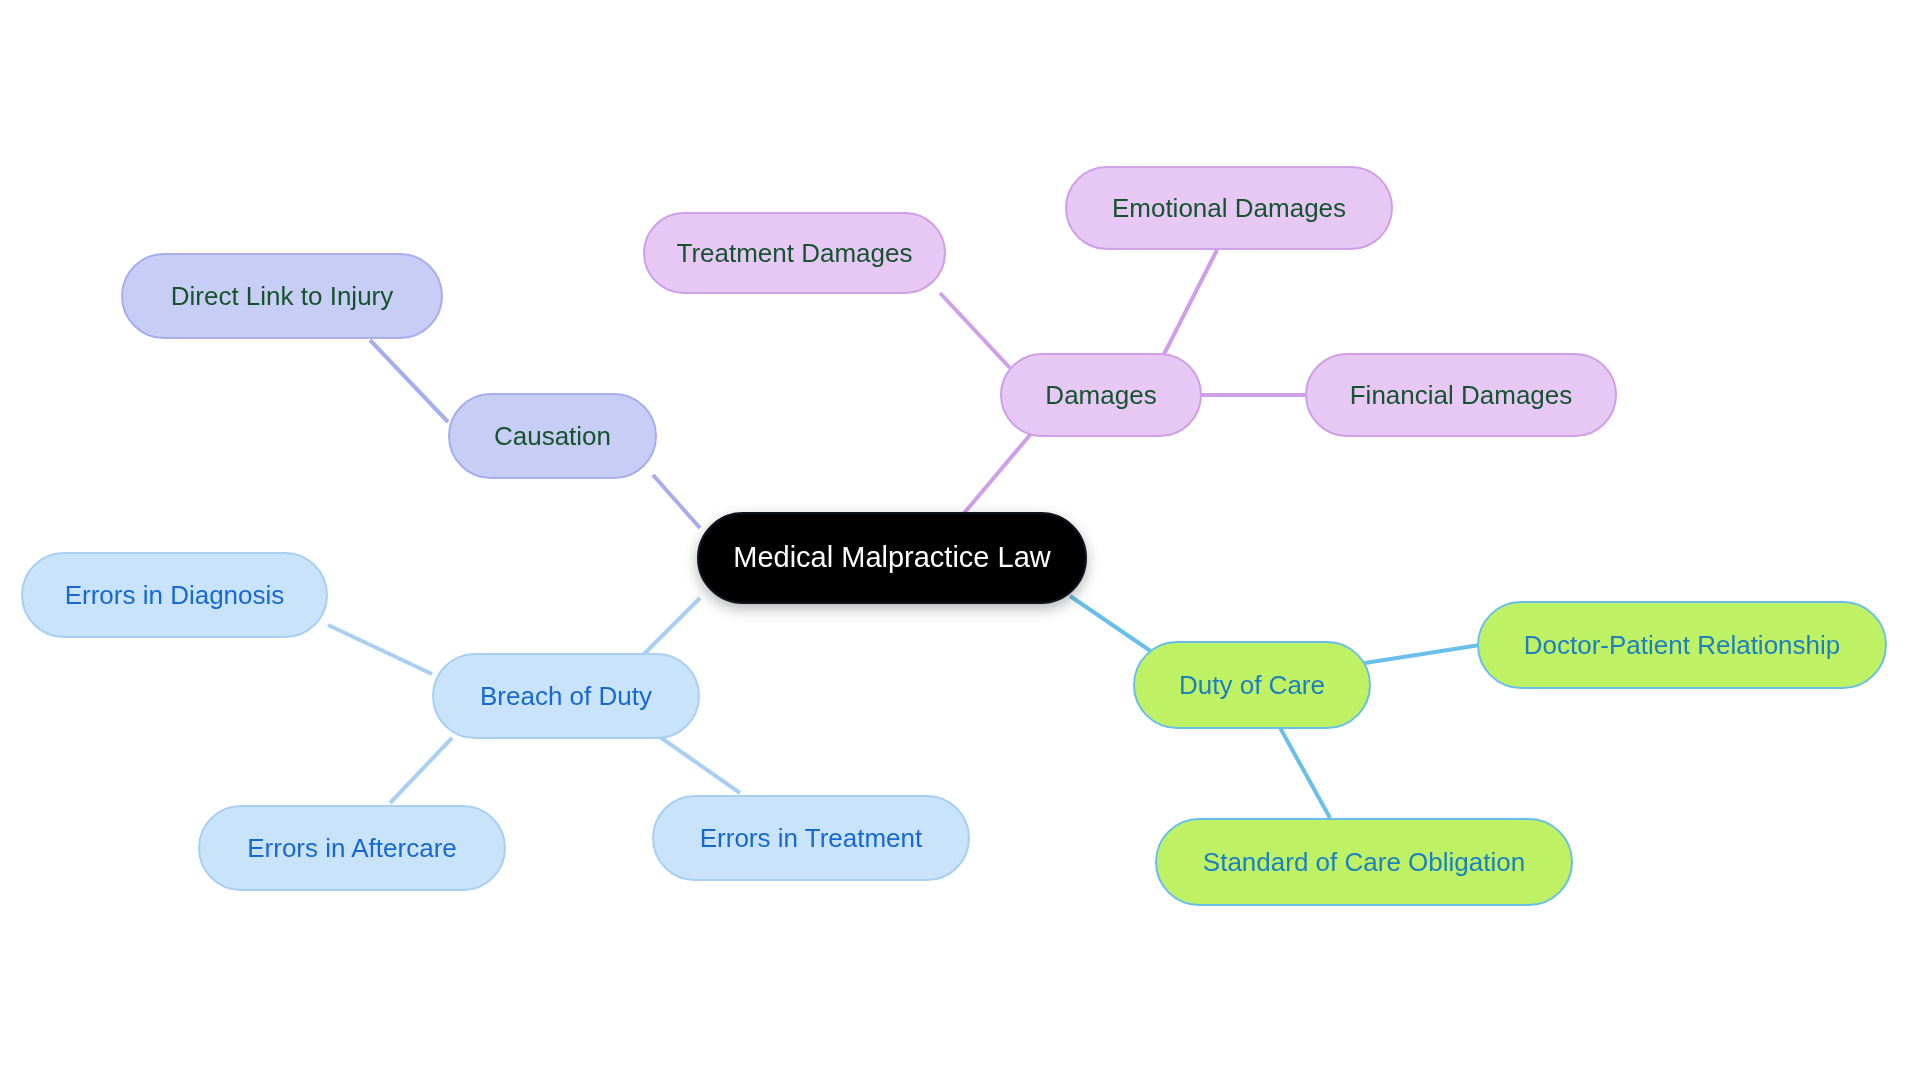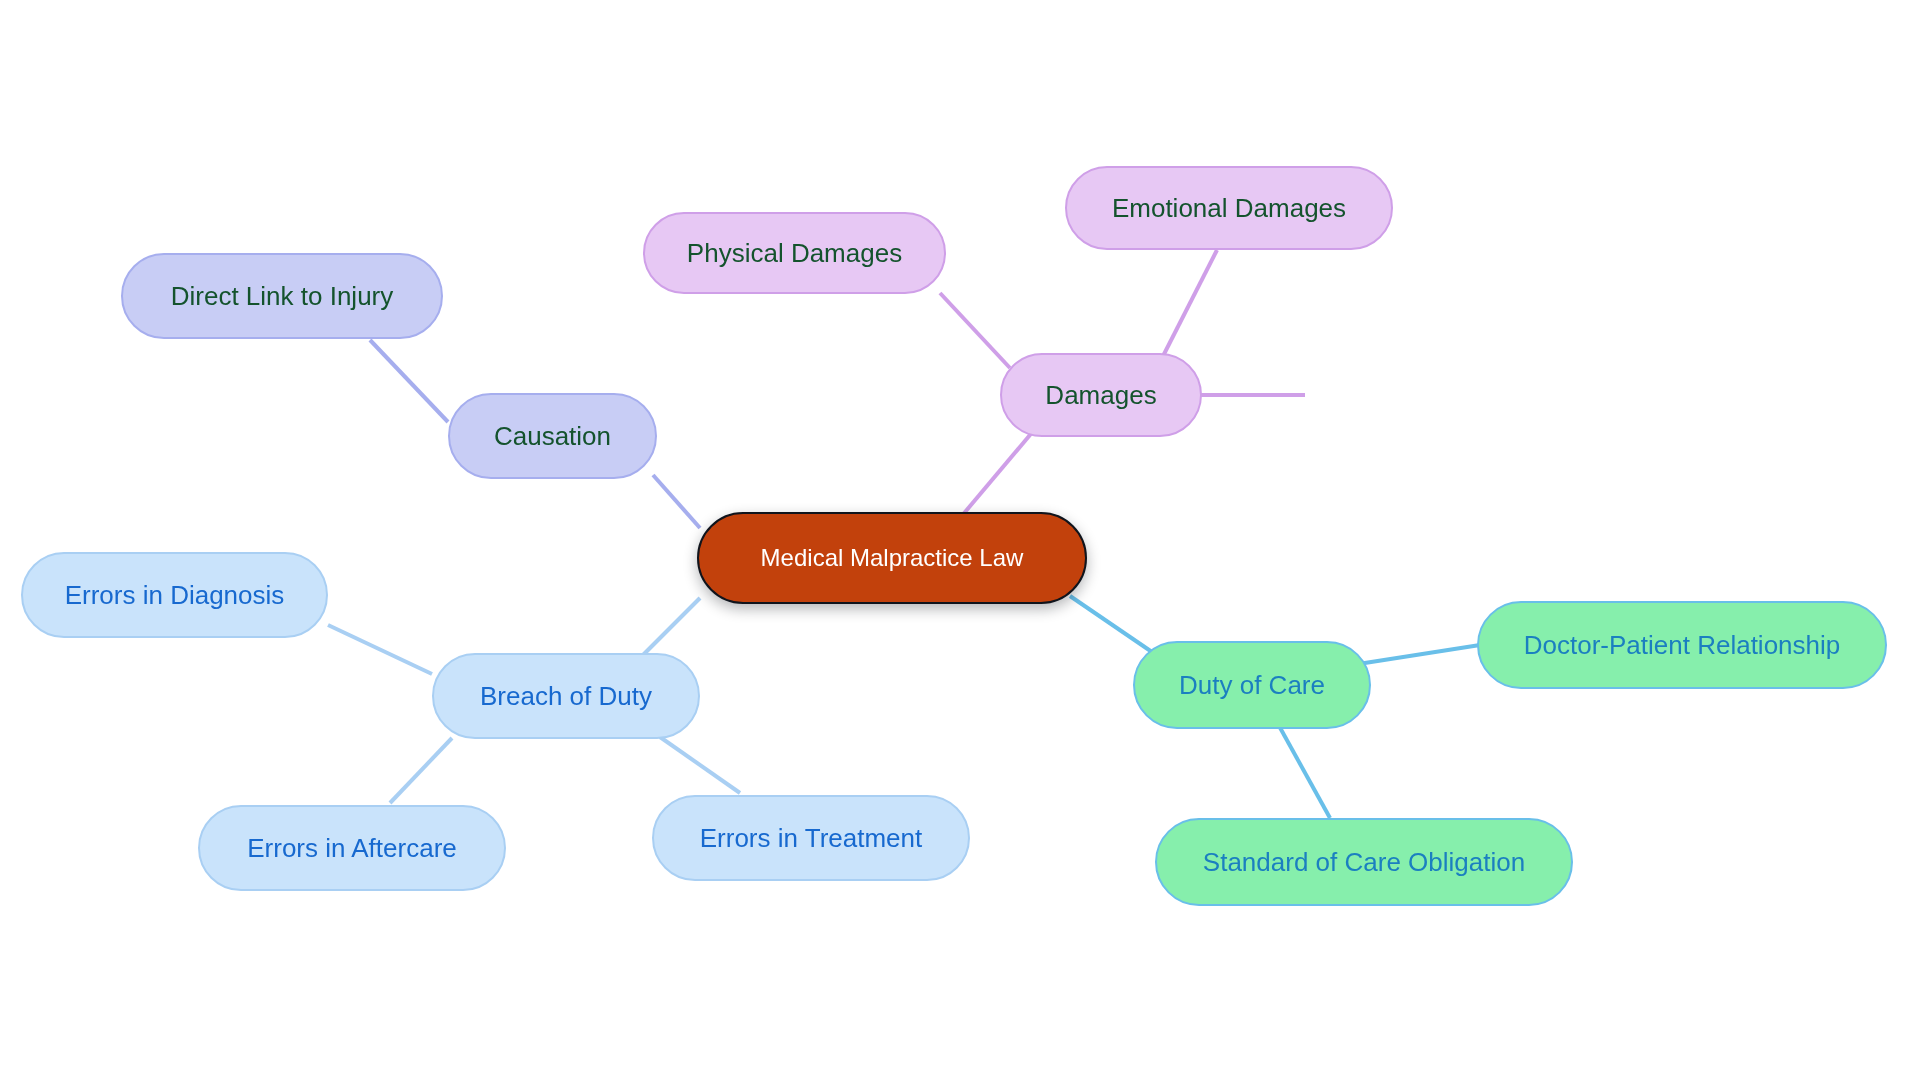--- a/index.html
+++ b/index.html
@@ -32,24 +32,24 @@
     display: flex;
     align-items: center;
     justify-content: center;
     text-align: center;
     border-style: solid;
     border-width: 2px;
     white-space: nowrap;
     line-height: 1.1;
   }
   .node-root {
-    background: #c2410c;
+    background: #000000;
     border-color: #10141c;
     color: #ffffff;
-    font-size: 24px;
+    font-size: 29px;
     border-radius: 46px;
     box-shadow: 0 5px 14px rgba(10, 12, 20, 0.30);
   }
   .node-indigo {
     background: #c8cdf5;
     border-color: #a6aeee;
     color: #14532d;
     font-size: 26px;
     border-radius: 44px;
   }
@@ -61,21 +61,21 @@
     border-radius: 44px;
   }
   .node-blue {
     background: #c9e3fb;
     border-color: #a9cff3;
     color: #1769cf;
     font-size: 26px;
     border-radius: 44px;
   }
   .node-sky {
-    background: #86efac;
+    background: #bef264;
     border-color: #69bfe9;
     color: #1b7fc0;
     font-size: 26px;
     border-radius: 44px;
   }
 </style>
 </head>
 <body>
 
 <div id="canvas">
@@ -119,27 +119,30 @@
 
   <div class="node node-indigo" style="left:121px; top:253px; width:322px; height:86px;">
     <span>Direct Link to Injury</span>
   </div>
 
   <div class="node node-purple" style="left:1000px; top:353px; width:202px; height:84px;">
     <span>Damages</span>
   </div>
 
   <div class="node node-purple" style="left:643px; top:212px; width:303px; height:82px;">
-    <span>Physical Damages</span>
+    <span>Treatment Damages</span>
   </div>
 
   <div class="node node-purple" style="left:1065px; top:166px; width:328px; height:84px;">
     <span>Emotional Damages</span>
   </div>
 
+  <div class="node node-purple" style="left:1305px; top:353px; width:312px; height:84px;">
+    <span>Financial Damages</span>
+  </div>
 
   <div class="node node-blue" style="left:432px; top:653px; width:268px; height:86px;">
     <span>Breach of Duty</span>
   </div>
 
   <div class="node node-blue" style="left:21px; top:552px; width:307px; height:86px;">
     <span>Errors in Diagnosis</span>
   </div>
 
   <div class="node node-blue" style="left:198px; top:805px; width:308px; height:86px;">

